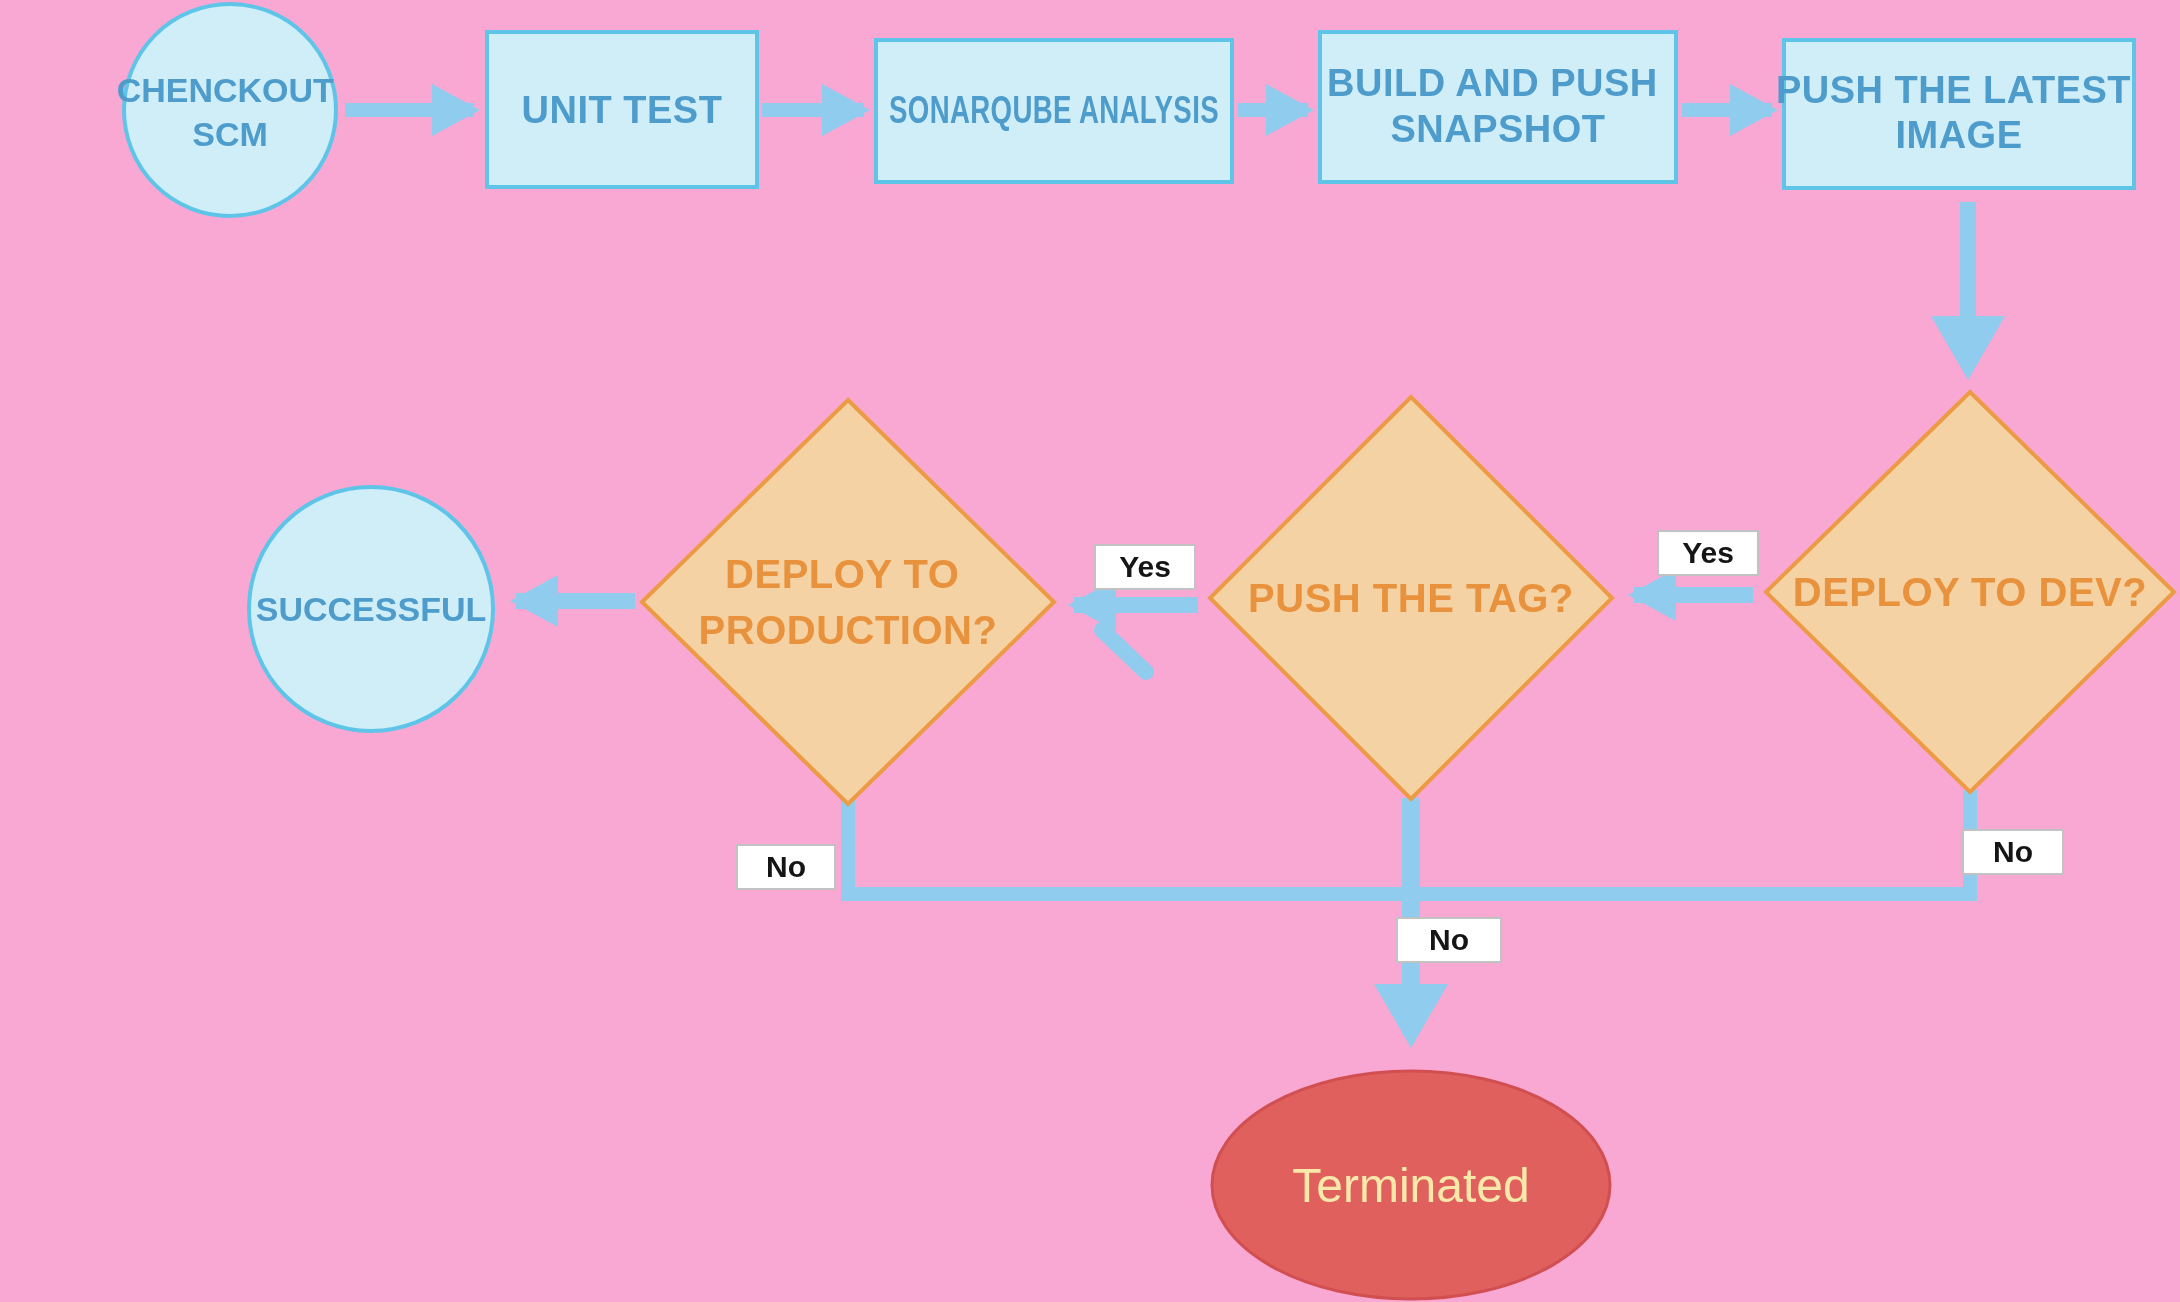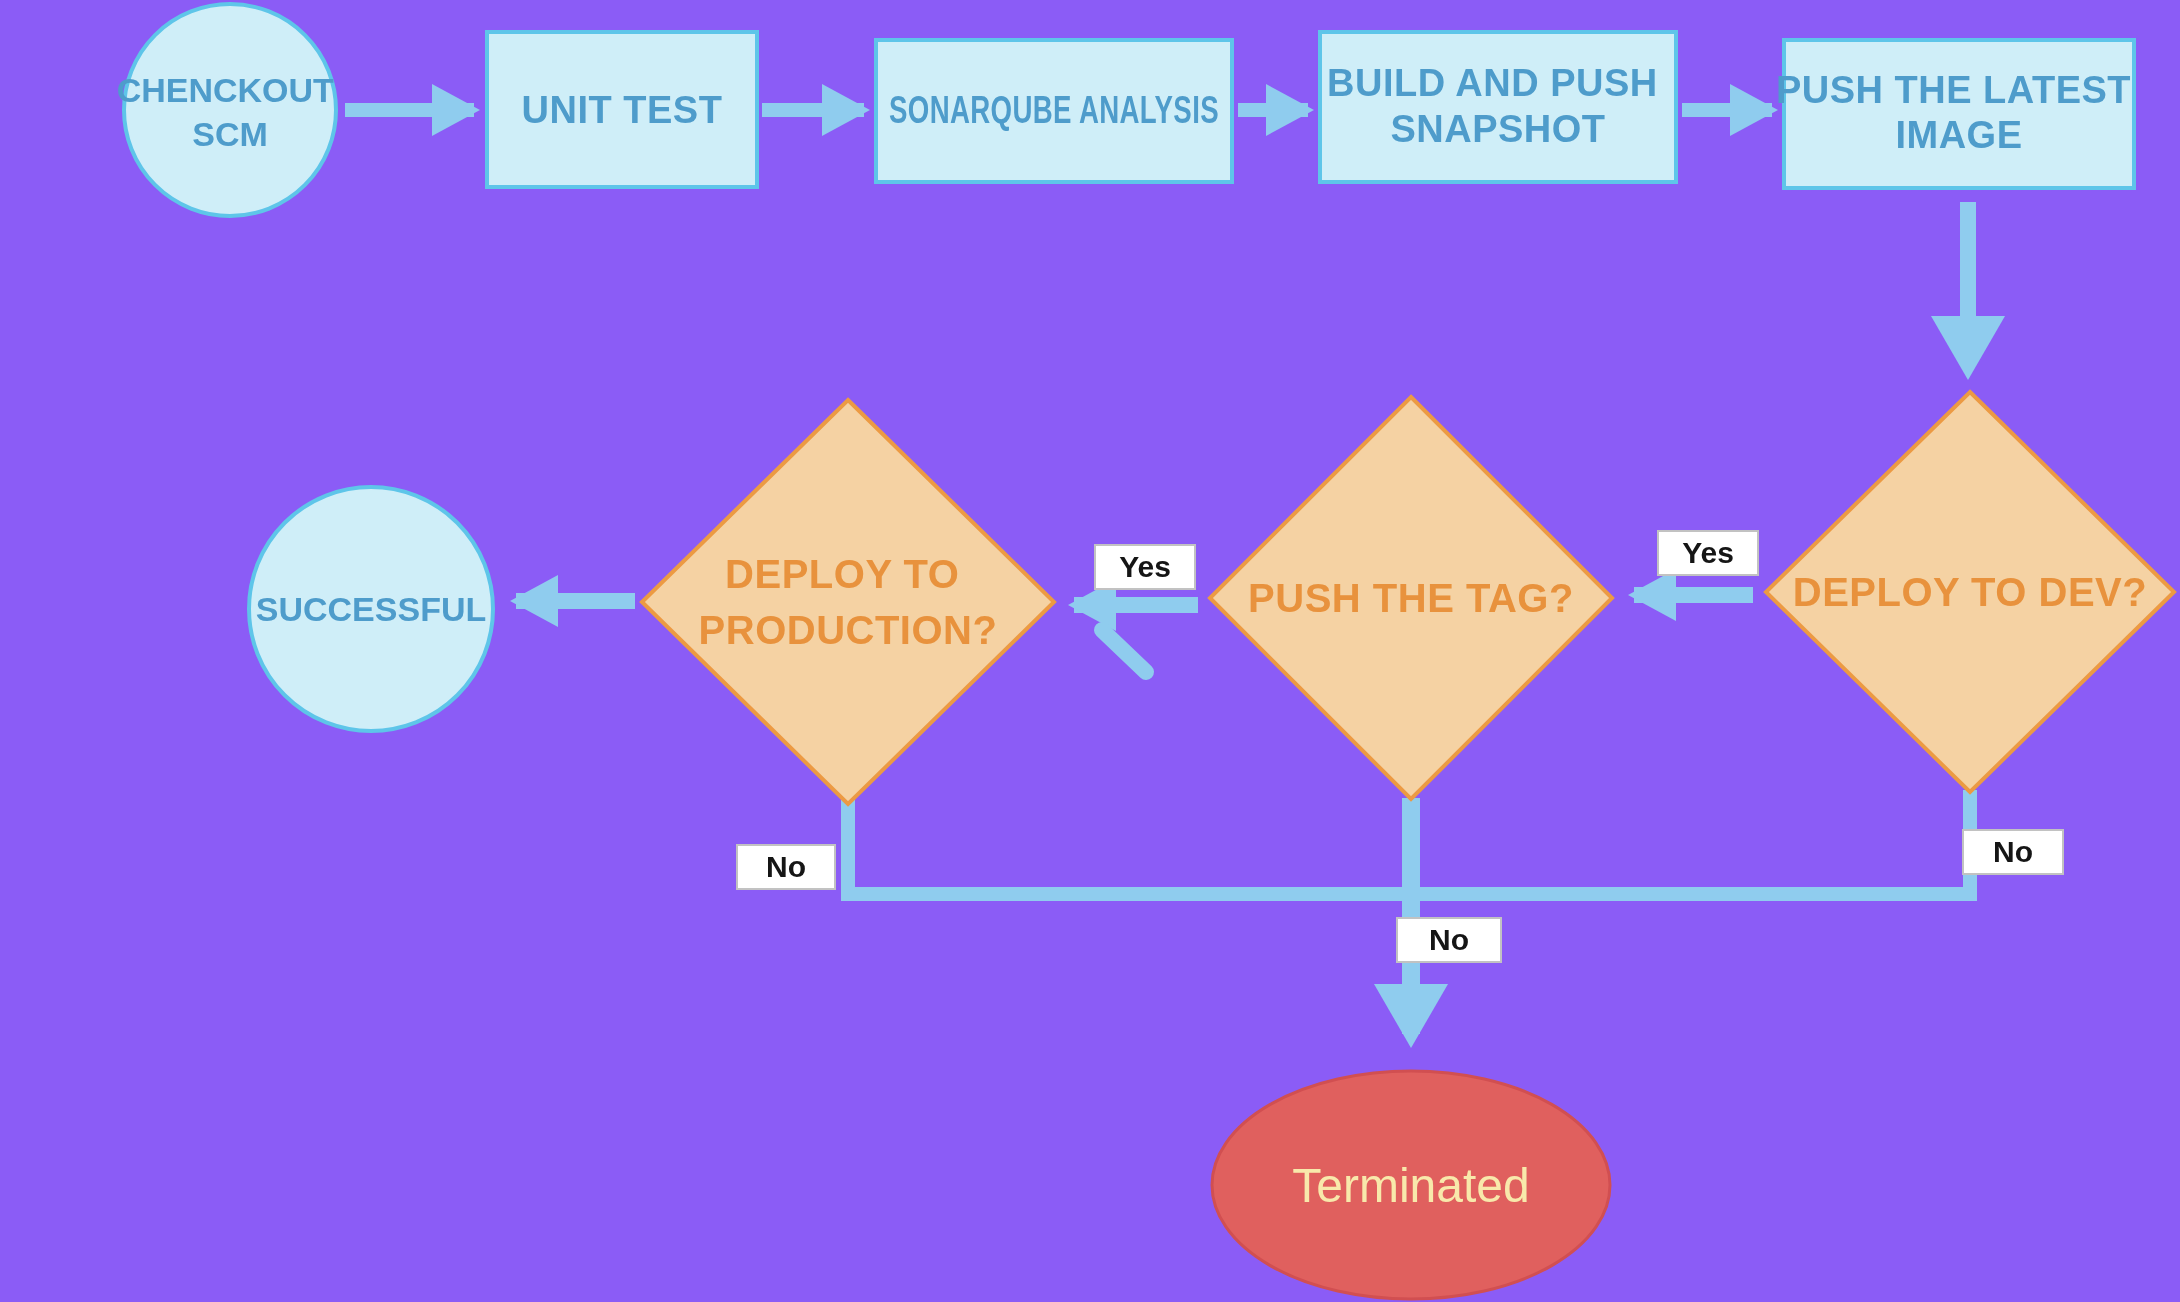--- a/index.html
+++ b/index.html
@@ -4,21 +4,21 @@
 <style>
   html, body {
     margin: 0;
     padding: 0;
     background: #ffffff;
   }
   .canvas {
     position: relative;
     width: 2180px;
     height: 1302px;
-    background: #8b5cf6;
+    background: #f9a8d4;
     overflow: hidden;
   }
   svg { display: block; }
 
   
   .node-shape     { fill: #cfeef8; stroke: #5ec5e9; stroke-width: 4; }
   .diamond-shape  { fill: #f5d2a3; stroke: #ec9a43; stroke-width: 4; }
   .terminal-shape { fill: #e0605e; stroke: #d14f51; stroke-width: 3; }
   .label-box      { fill: #ffffff; stroke: #c2c2c2; stroke-width: 2; }
 

